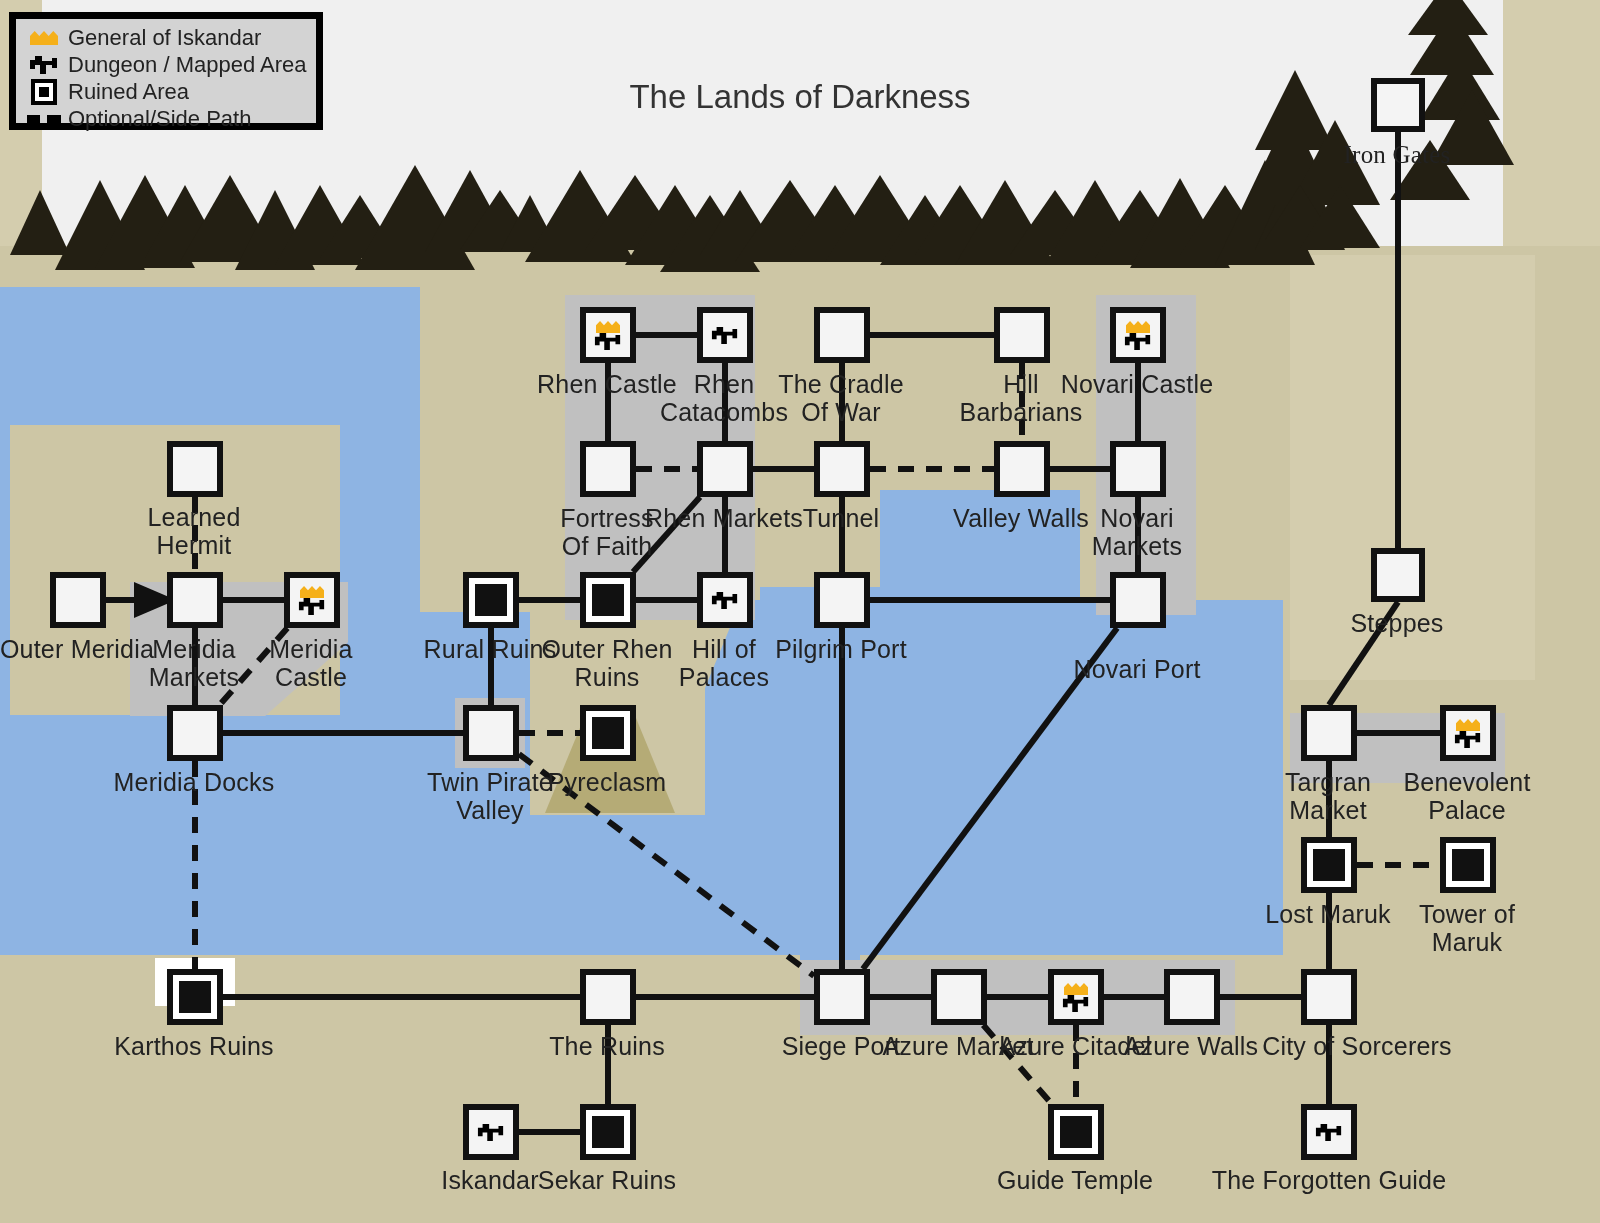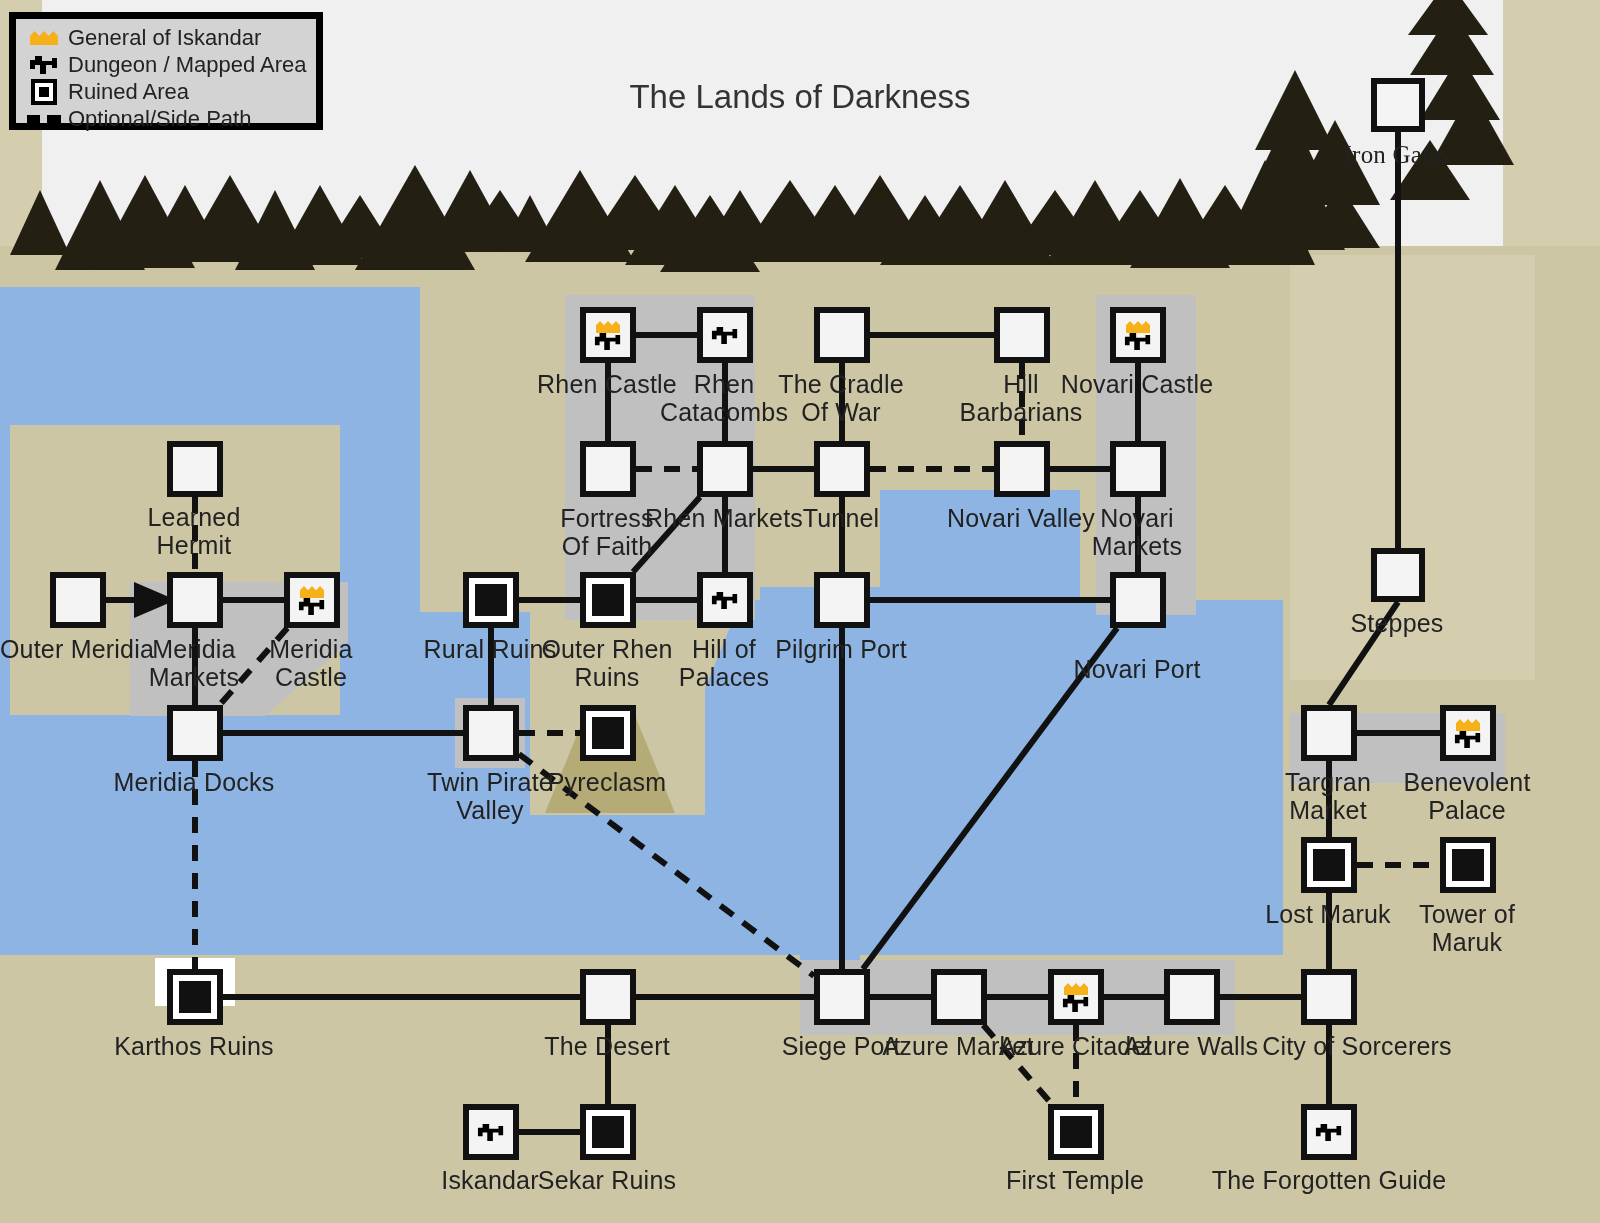--- a/index.html
+++ b/index.html
@@ -278,21 +278,21 @@
         <div class="box" style="width: 56px; height: 56px;"></div>
       </div>
       <div class="label" style="white-space: pre; left: 554px; top: 504px; width: 340px;">Rhen Markets</div>
       <div class="node" style="left: 814px; top: 441px; width: 56px; height: 56px;">
         <div class="box" style="width: 56px; height: 56px;"></div>
       </div>
       <div class="label" style="white-space: pre; left: 671px; top: 504px; width: 340px;">Tunnel</div>
       <div class="node" style="left: 994px; top: 441px; width: 56px; height: 56px;">
         <div class="box" style="width: 56px; height: 56px;"></div>
       </div>
-      <div class="label" style="white-space: pre; left: 851px; top: 504px; width: 340px;">Novari Valley</div>
+      <div class="label" style="white-space: pre; left: 851px; top: 504px; width: 340px;">Valley Walls</div>
       <div class="node" style="left: 1110px; top: 441px; width: 56px; height: 56px;">
         <div class="box" style="width: 56px; height: 56px;"></div>
       </div>
       <div class="label" style="white-space: pre; left: 967px; top: 504px; width: 340px;">Novari
 Markets</div>
       <div class="node" style="left: 1371px; top: 548px; width: 54px; height: 54px;">
         <div class="box" style="width: 54px; height: 54px;"></div>
       </div>
       <div class="label" style="white-space: pre; left: 1227px; top: 609px; width: 340px;">Steppes</div>
       <div class="node" style="left: 50px; top: 572px; width: 56px; height: 56px;">
@@ -384,21 +384,21 @@
       </div>
       <div class="label" style="white-space: pre; left: 1297px; top: 900px; width: 340px;">Tower of
 Maruk</div>
       <div class="node" style="left: 167px; top: 969px; width: 56px; height: 56px;">
         <div class="box ruin" style="width: 56px; height: 56px;"></div>
       </div>
       <div class="label" style="white-space: pre; left: 24px; top: 1032px; width: 340px;">Karthos Ruins</div>
       <div class="node" style="left: 580px; top: 969px; width: 56px; height: 56px;">
         <div class="box" style="width: 56px; height: 56px;"></div>
       </div>
-      <div class="label" style="white-space: pre; left: 437px; top: 1032px; width: 340px;">The Desert</div>
+      <div class="label" style="white-space: pre; left: 437px; top: 1032px; width: 340px;">The Ruins</div>
       <div class="node" style="left: 814px; top: 969px; width: 56px; height: 56px;">
         <div class="box" style="width: 56px; height: 56px;"></div>
       </div>
       <div class="label" style="white-space: pre; left: 671px; top: 1032px; width: 340px;">Siege Port</div>
       <div class="node" style="left: 931px; top: 969px; width: 56px; height: 56px;">
         <div class="box" style="width: 56px; height: 56px;"></div>
       </div>
       <div class="label" style="white-space: pre; left: 788px; top: 1032px; width: 340px;">Azure Market</div>
       <div class="node" style="left: 1048px; top: 969px; width: 56px; height: 56px;">
         <div class="box" style="width: 56px; height: 56px;"></div>
@@ -430,21 +430,21 @@
         </div>
       </div>
       <div class="label" style="white-space: pre; left: 320px; top: 1166px; width: 340px;">Iskandar</div>
       <div class="node" style="left: 580px; top: 1104px; width: 56px; height: 56px;">
         <div class="box ruin" style="width: 56px; height: 56px;"></div>
       </div>
       <div class="label" style="white-space: pre; left: 437px; top: 1166px; width: 340px;">Sekar Ruins</div>
       <div class="node" style="left: 1048px; top: 1104px; width: 56px; height: 56px;">
         <div class="box ruin" style="width: 56px; height: 56px;"></div>
       </div>
-      <div class="label" style="white-space: pre; left: 905px; top: 1166px; width: 340px;">First Temple</div>
+      <div class="label" style="white-space: pre; left: 905px; top: 1166px; width: 340px;">Guide Temple</div>
       <div class="node" style="left: 1301px; top: 1104px; width: 56px; height: 56px;">
         <div class="box" style="width: 56px; height: 56px;"></div>
         <div class="icons">
           <svg class="dung" width="28" height="17" viewBox="0 0 30 18">
             <path d="M6 0 H13 V5 H23 V2 H28 V12 H23 V9 H17 V18 H11 V9 H6 V13 H1 V4 H6 Z" fill="#000"></path>
           </svg>
         </div>
       </div>
       <div class="label" style="white-space: pre; left: 1159px; top: 1166px; width: 340px;">The Forgotten Guide
 </div>

